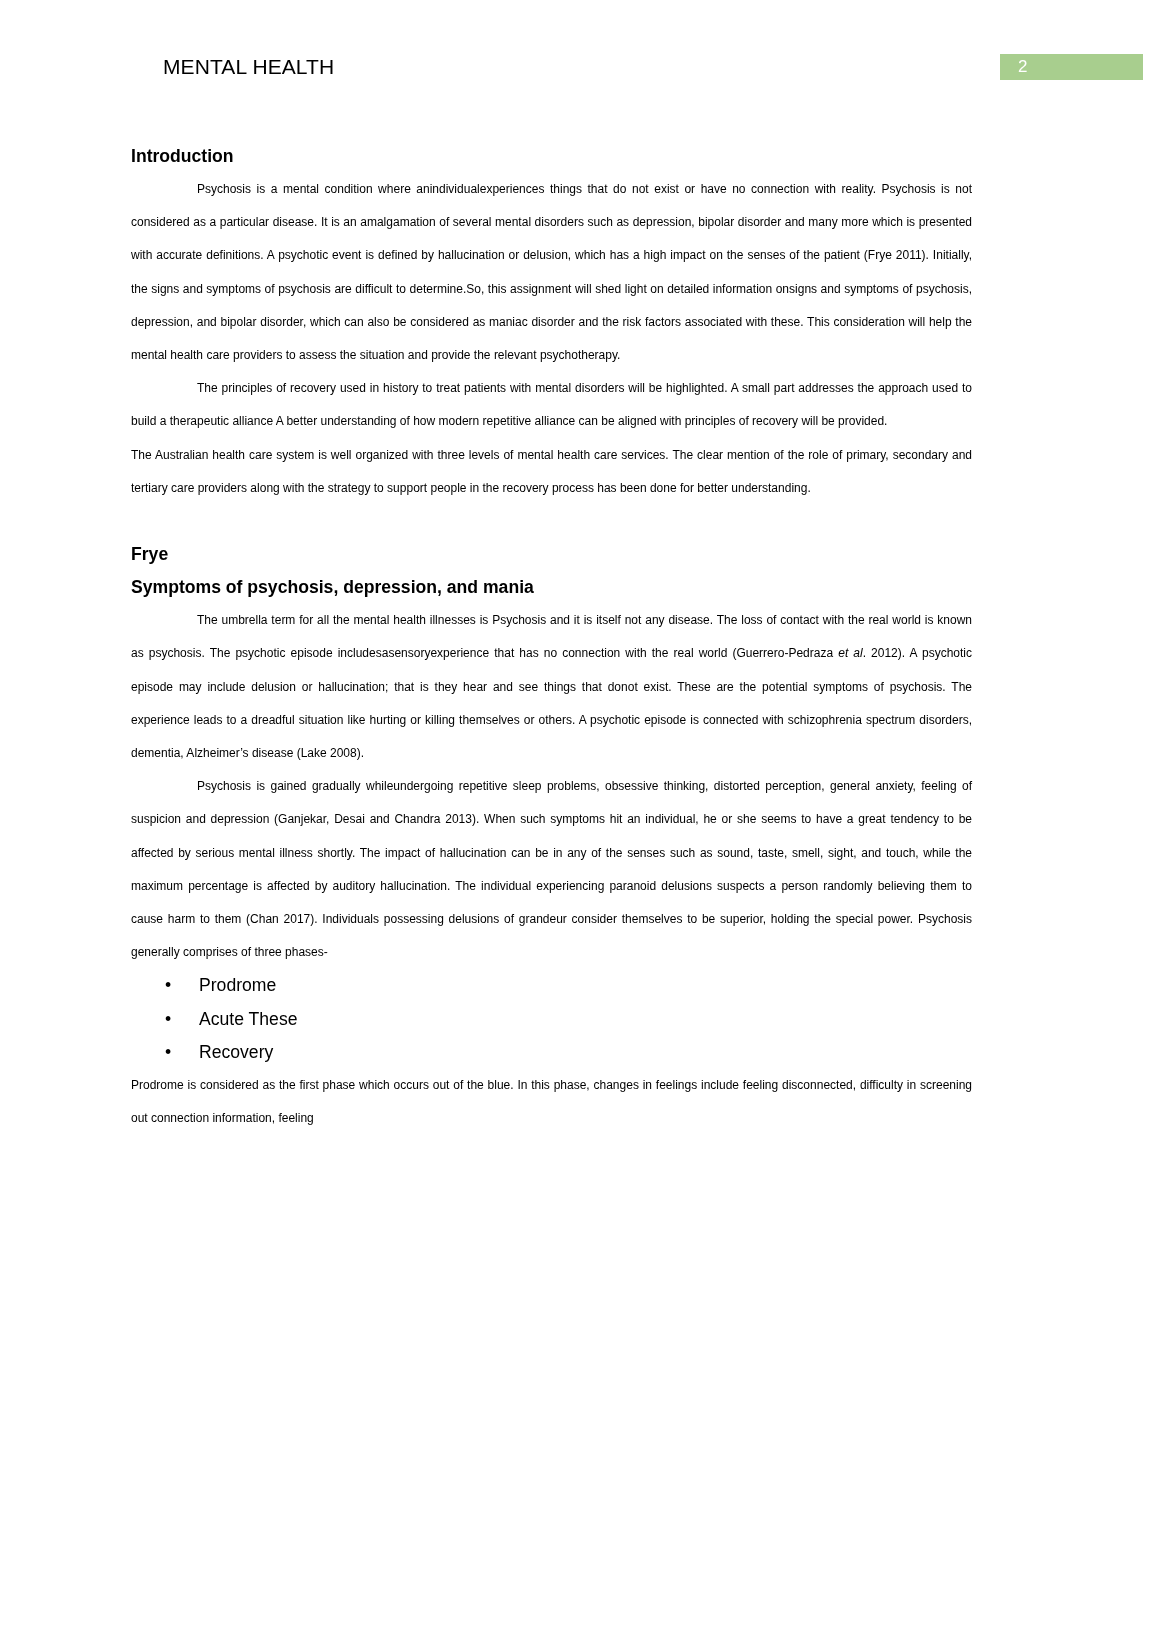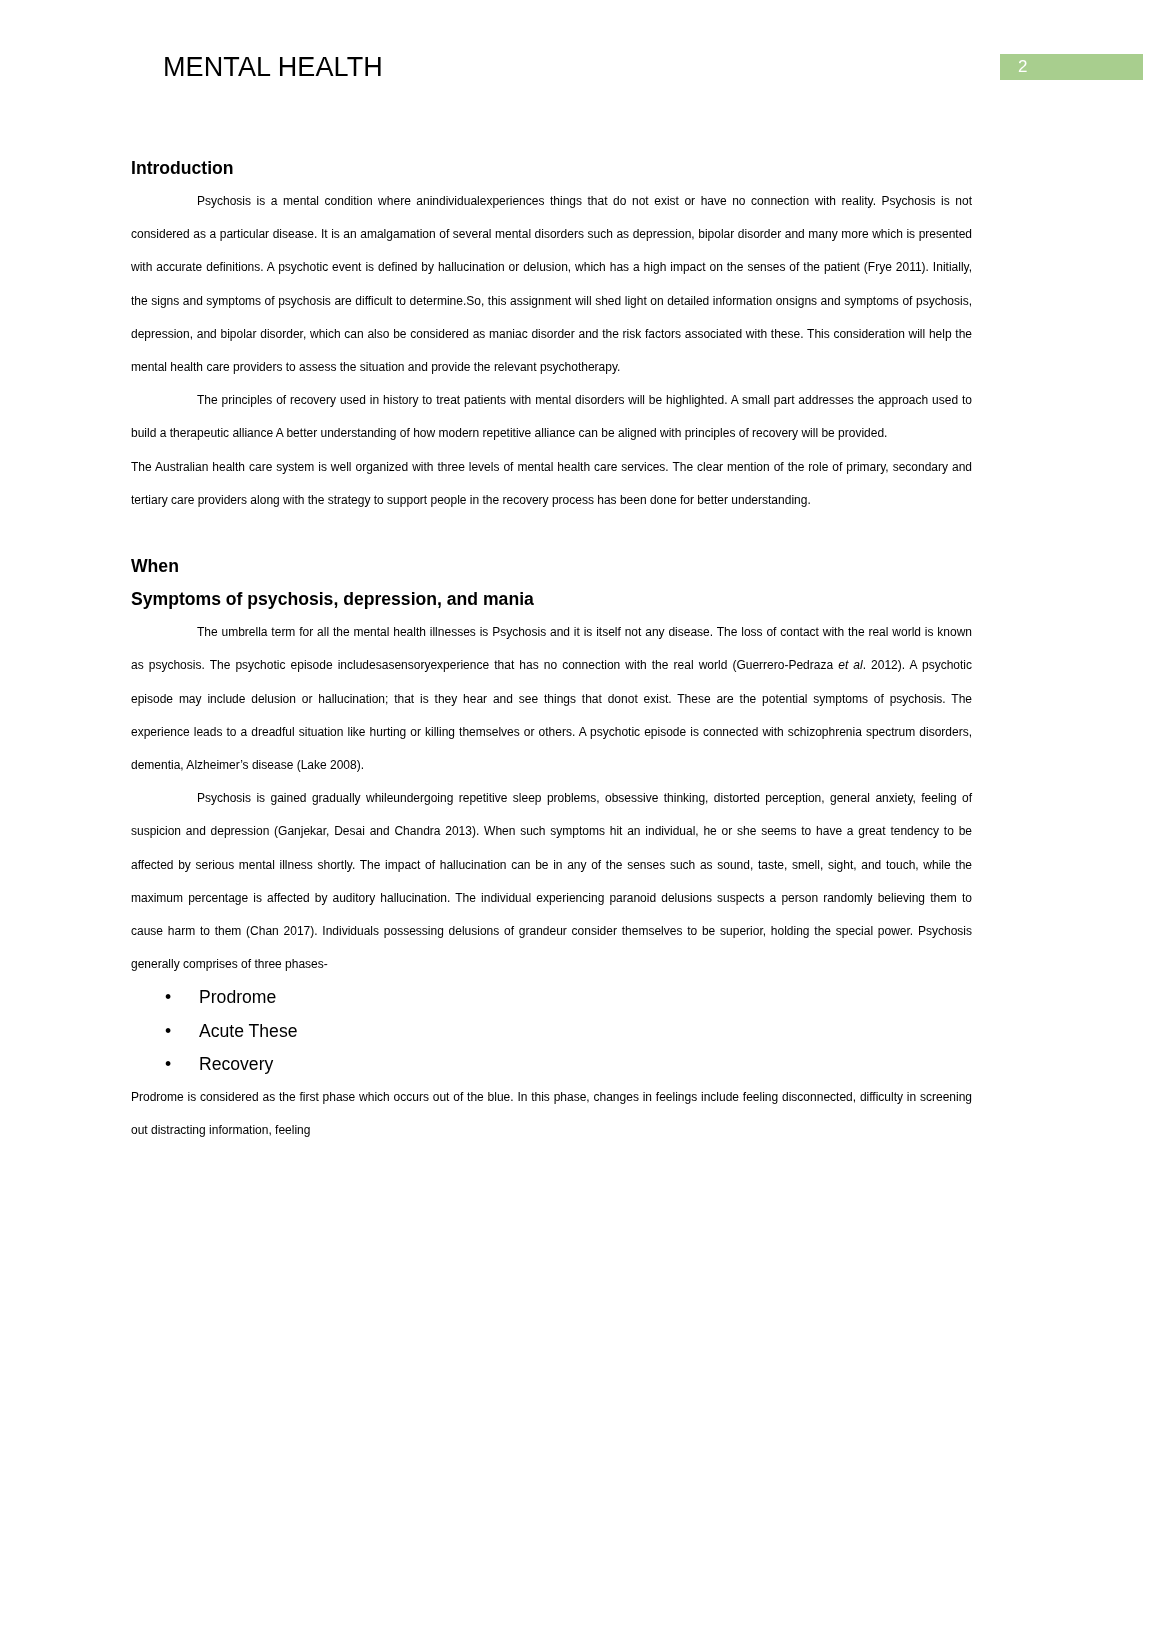--- a/index.html
+++ b/index.html
@@ -25,21 +25,21 @@
     position: absolute;
     top: 52px;
     left: 0;
     width: 1158px;
     height: 36px;
   }
   .header-title {
     position: absolute;
     left: 163px;
     top: 0px;
-    font-size: 27px;
+    font-size: 21px;
     line-height: 30px;
     letter-spacing: 0.1px;
     color: #000000;
     white-space: nowrap;
   }
   .page-number-badge {
     position: absolute;
     left: 1000px;
     top: 2px;
     width: 143px;
@@ -52,21 +52,21 @@
     top: 2px;
     font-size: 17px;
     line-height: 22px;
     color: #ffffff;
   }
 
   
   .content {
     position: absolute;
     left: 131px;
-    top: 152px;
+    top: 140px;
     width: 841px;
   }
 
   h2.heading {
     font-size: 17.6px;
     font-weight: bold;
     line-height: 33px;
     margin: 0;
     padding: 0;
     text-align: left;
@@ -130,21 +130,21 @@
     <h2 class="heading">Introduction</h2>
 
     <p class="para indent">Psychosis is a mental condition where anindividualexperiences things that do not exist or have no connection with reality. Psychosis is not considered as a particular disease. It is an amalgamation of several mental disorders such as depression, bipolar disorder and many more which is presented with accurate definitions. A psychotic event is defined by hallucination or delusion, which has a high impact on the senses of the patient (Frye 2011). Initially, the signs and symptoms of psychosis are difficult to determine.So, this assignment will shed light on detailed information onsigns and symptoms of psychosis, depression, and bipolar disorder, which can also be considered as maniac disorder and the risk factors associated with these. This consideration will help the mental health care providers to assess the situation and provide the relevant psychotherapy.</p>
 
     <p class="para indent">The principles of recovery used in history to treat patients with mental disorders will be highlighted. A small part addresses the approach used to build a therapeutic alliance A better understanding of how modern repetitive alliance can be aligned with principles of recovery will be provided.</p>
 
     <p class="para">The Australian health care system  is well organized with three levels of mental health care services. The clear mention of the role of primary, secondary and tertiary care providers along with the strategy to support people in the recovery process has been done for better understanding.</p>
 
     <div class="spacer-line"></div>
 
-    <h2 class="heading">When</h2>
+    <h2 class="heading">Frye</h2>
 
     <h2 class="heading">Symptoms of psychosis, depression, and mania</h2>
 
     <p class="para indent">
       <span>The umbrella term for all the mental health illnesses is Psychosis and it is itself not any disease. The loss of contact with the real world is known as psychosis. The psychotic episode includesasensoryexperience that has no connection with the real world (Guerrero-Pedraza </span><span class="ital">et al</span><span>. 2012). A psychotic episode may include delusion or hallucination; that is they hear and see things that donot exist. These are the potential symptoms of psychosis. The experience leads to a dreadful situation like hurting or killing themselves or others. A psychotic episode is connected with schizophrenia spectrum disorders, dementia, Alzheimer’s disease (Lake 2008).</span>
     </p>
 
     <p class="para indent">Psychosis is gained gradually whileundergoing repetitive sleep problems, obsessive thinking, distorted perception, general anxiety, feeling of suspicion and depression (Ganjekar, Desai and Chandra 2013). When such symptoms hit an individual, he or she seems to have a great tendency to be affected by serious mental illness shortly. The impact of hallucination can be in any of the senses such as sound, taste, smell, sight, and touch, while the maximum percentage is affected by auditory hallucination. The individual experiencing paranoid delusions suspects a person randomly believing them to cause harm to them (Chan 2017). Individuals possessing delusions of grandeur consider themselves to be superior, holding the special power. Psychosis generally comprises of three phases-</p>
 
     <ul class="phase-list">
@@ -155,16 +155,16 @@
       <li>
         <span class="bullet">•</span>
         <span>Acute These</span>
       </li>
       <li>
         <span class="bullet">•</span>
         <span>Recovery</span>
       </li>
     </ul>
 
-    <p class="para">Prodrome is considered as the first phase which occurs out of the blue. In this phase, changes in feelings include feeling disconnected, difficulty in screening out distracting information, feeling</p>
+    <p class="para">Prodrome is considered as the first phase which occurs out of the blue. In this phase, changes in feelings include feeling disconnected, difficulty in screening out connection information, feeling</p>
 
   </div>
 </div>
 
 </body></html>

